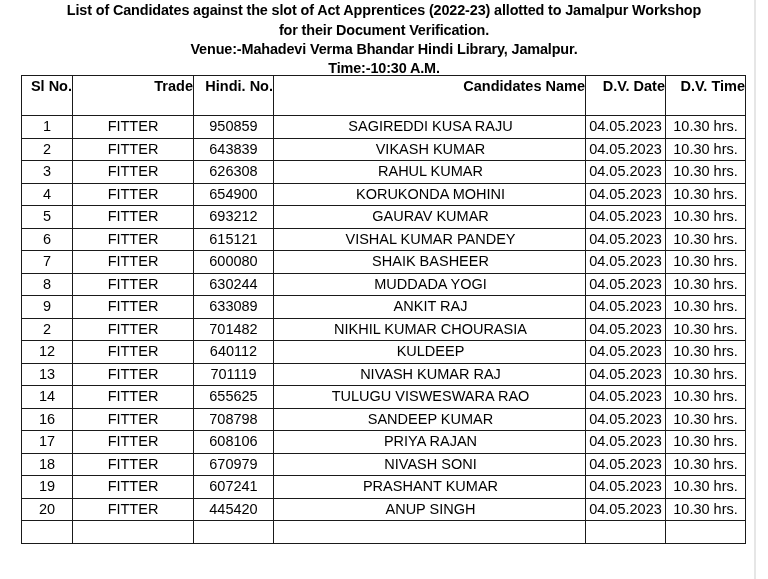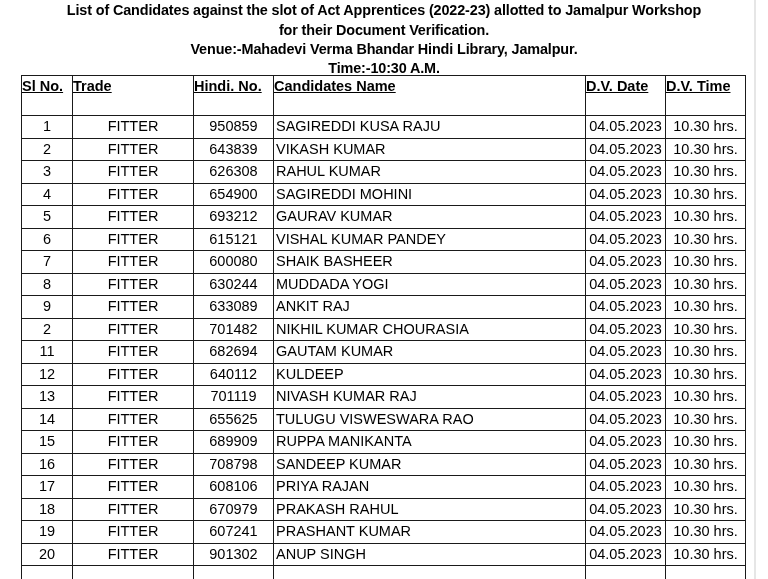--- a/index.html
+++ b/index.html
@@ -54,30 +54,29 @@
       padding: 0;
       font-size: 14.5px;
       white-space: nowrap;
       overflow: hidden;
     }
     table.candidates th {
       height: 37px;
       vertical-align: top;
       font-weight: bold;
       padding-top: 2px;
-      text-align: left;
-      text-decoration: underline;
+      text-align: right;
     }
     table.candidates td {
       height: 21.5px;
       line-height: 21px;
       text-align: center;
     }
     table.candidates td.name {
-      text-align: left;
+      text-align: center;
       padding-left: 2px;
     }
     col.c-sl { width: 51px; }
     col.c-trade { width: 121px; }
     col.c-regn { width: 80px; }
     col.c-name { width: 312px; }
     col.c-date { width: 80px; }
     col.c-time { width: 80px; }
   </style>
 </head>
@@ -131,21 +130,21 @@
         <td>FITTER</td>
         <td>626308</td>
         <td class="name">RAHUL KUMAR</td>
         <td>04.05.2023</td>
         <td>10.30 hrs.</td>
       </tr>
       <tr>
         <td>4</td>
         <td>FITTER</td>
         <td>654900</td>
-        <td class="name">SAGIREDDI MOHINI</td>
+        <td class="name">KORUKONDA MOHINI</td>
         <td>04.05.2023</td>
         <td>10.30 hrs.</td>
       </tr>
       <tr>
         <td>5</td>
         <td>FITTER</td>
         <td>693212</td>
         <td class="name">GAURAV KUMAR</td>
         <td>04.05.2023</td>
         <td>10.30 hrs.</td>
@@ -184,28 +183,20 @@
       </tr>
       <tr>
         <td>2</td>
         <td>FITTER</td>
         <td>701482</td>
         <td class="name">NIKHIL KUMAR CHOURASIA</td>
         <td>04.05.2023</td>
         <td>10.30 hrs.</td>
       </tr>
       <tr>
-        <td>11</td>
-        <td>FITTER</td>
-        <td>682694</td>
-        <td class="name">GAUTAM KUMAR</td>
-        <td>04.05.2023</td>
-        <td>10.30 hrs.</td>
-      </tr>
-      <tr>
         <td>12</td>
         <td>FITTER</td>
         <td>640112</td>
         <td class="name">KULDEEP</td>
         <td>04.05.2023</td>
         <td>10.30 hrs.</td>
       </tr>
       <tr>
         <td>13</td>
         <td>FITTER</td>
@@ -216,63 +207,55 @@
       </tr>
       <tr>
         <td>14</td>
         <td>FITTER</td>
         <td>655625</td>
         <td class="name">TULUGU VISWESWARA RAO</td>
         <td>04.05.2023</td>
         <td>10.30 hrs.</td>
       </tr>
       <tr>
-        <td>15</td>
-        <td>FITTER</td>
-        <td>689909</td>
-        <td class="name">RUPPA MANIKANTA</td>
-        <td>04.05.2023</td>
-        <td>10.30 hrs.</td>
-      </tr>
-      <tr>
         <td>16</td>
         <td>FITTER</td>
         <td>708798</td>
         <td class="name">SANDEEP KUMAR</td>
         <td>04.05.2023</td>
         <td>10.30 hrs.</td>
       </tr>
       <tr>
         <td>17</td>
         <td>FITTER</td>
         <td>608106</td>
         <td class="name">PRIYA RAJAN</td>
         <td>04.05.2023</td>
         <td>10.30 hrs.</td>
       </tr>
       <tr>
         <td>18</td>
         <td>FITTER</td>
         <td>670979</td>
-        <td class="name">PRAKASH RAHUL</td>
+        <td class="name">NIVASH SONI</td>
         <td>04.05.2023</td>
         <td>10.30 hrs.</td>
       </tr>
       <tr>
         <td>19</td>
         <td>FITTER</td>
         <td>607241</td>
         <td class="name">PRASHANT KUMAR</td>
         <td>04.05.2023</td>
         <td>10.30 hrs.</td>
       </tr>
       <tr>
         <td>20</td>
         <td>FITTER</td>
-        <td>901302</td>
+        <td>445420</td>
         <td class="name">ANUP SINGH</td>
         <td>04.05.2023</td>
         <td>10.30 hrs.</td>
       </tr>
       <tr>
         <td></td>
         <td></td>
         <td></td>
         <td></td>
         <td></td>

